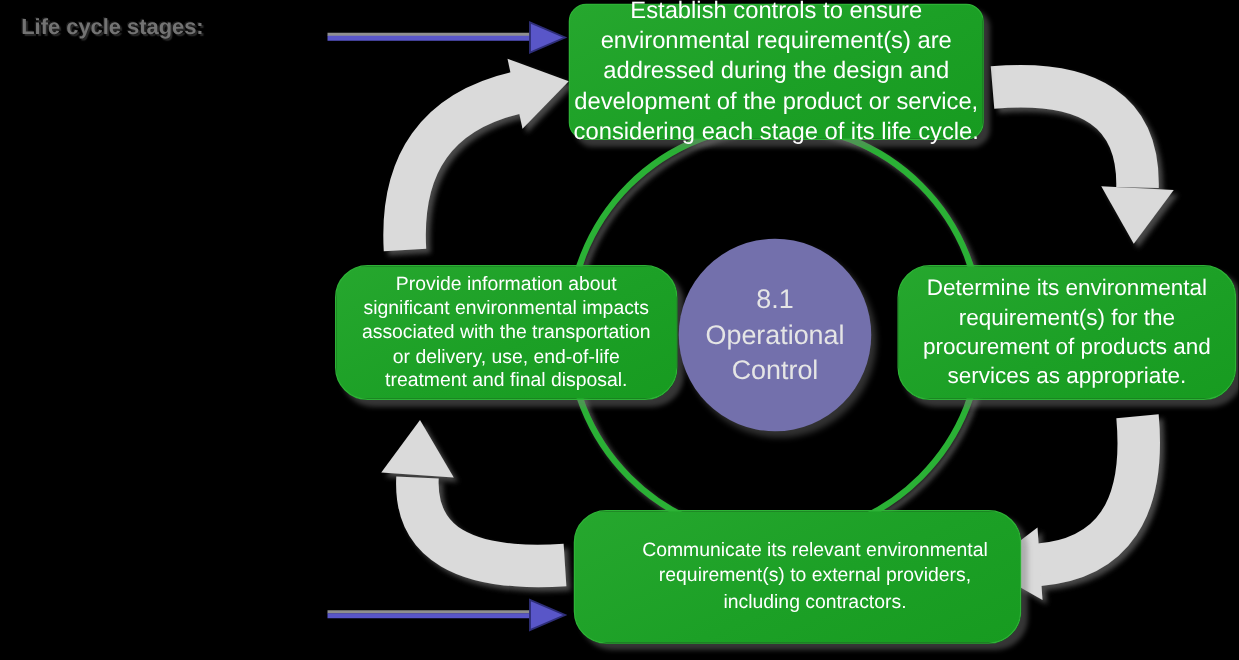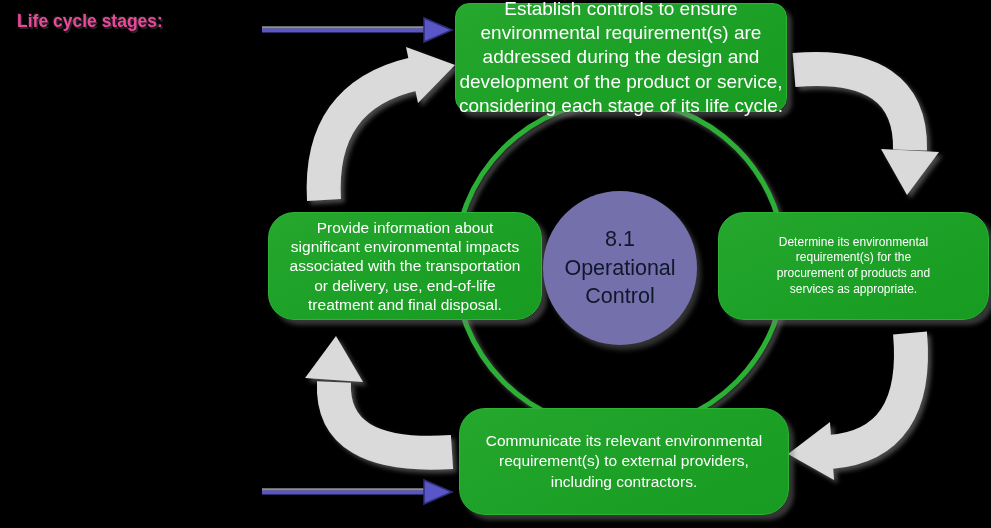--- a/index.html
+++ b/index.html
@@ -14,36 +14,36 @@
     position:absolute; z-index:2;
     background:linear-gradient(155deg,#26a72e 0%,#1ca026 55%,#179b20 100%);
     border:1px solid #2db236;
     border-radius:26px;
     color:#fff; text-align:center;
     display:flex; align-items:center; justify-content:center;
     white-space:pre-line;
     box-shadow:5px 5px 4px rgba(120,120,120,.45);
   }
   .box-top{left:455px;top:3px;width:330px;height:107px;font-size:19px;line-height:1.27;border-radius:14px;}
-  .box-right{left:718px;top:212px;width:269px;height:106px;font-size:12px;line-height:1.3;}
+  .box-right{left:718px;top:212px;width:269px;height:106px;font-size:18px;line-height:1.3;}
   .box-left{left:268px;top:212px;width:272px;height:106px;font-size:15.5px;line-height:1.24;}
-  .box-bottom{left:459px;top:408px;width:328px;height:105px;font-size:15.5px;line-height:1.3;}
+  .box-bottom{left:459px;top:408px;width:328px;height:105px;font-size:15.5px;line-height:1.3;padding-left:28px;}
   .hub{
     position:absolute; z-index:2;
     left:543px; top:191px; width:154px; height:154px;
     border-radius:50%;
     background:#7370ac;
-    color:#0f172a; font-size:21.5px; line-height:1.32; text-align:center;
+    color:#e5e5e5; font-size:21.5px; line-height:1.32; text-align:center;
     display:flex; align-items:center; justify-content:center;
     white-space:pre-line;
     box-shadow:4px 5px 5px rgba(110,110,110,.45);
   }
   .side-label{
     position:absolute; z-index:3;
-    color:#ec4899; font-weight:bold; font-size:17.5px;
+    color:#737373; font-weight:bold; font-size:17.5px;
     text-shadow:1.5px 1.5px 1px rgba(45,45,45,.95), -1px -1px 0 rgba(25,25,25,.9);
     white-space:nowrap;
   }
   .label-lifecycle{left:17px;top:11px;}
   .label-opportunities{left:14px;top:271px;}
 </style>
 </head>
 <body>
 
 <div class="stage">

